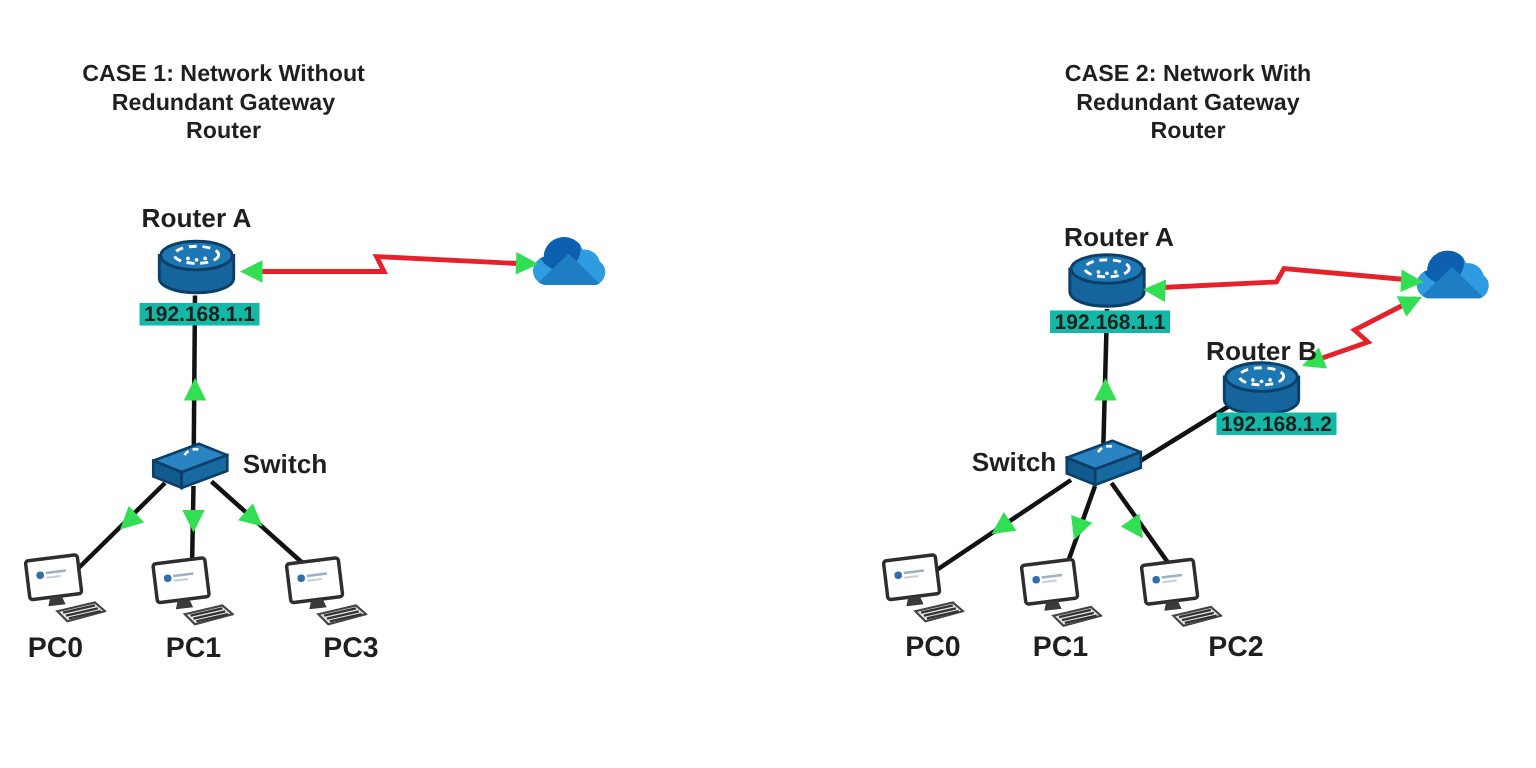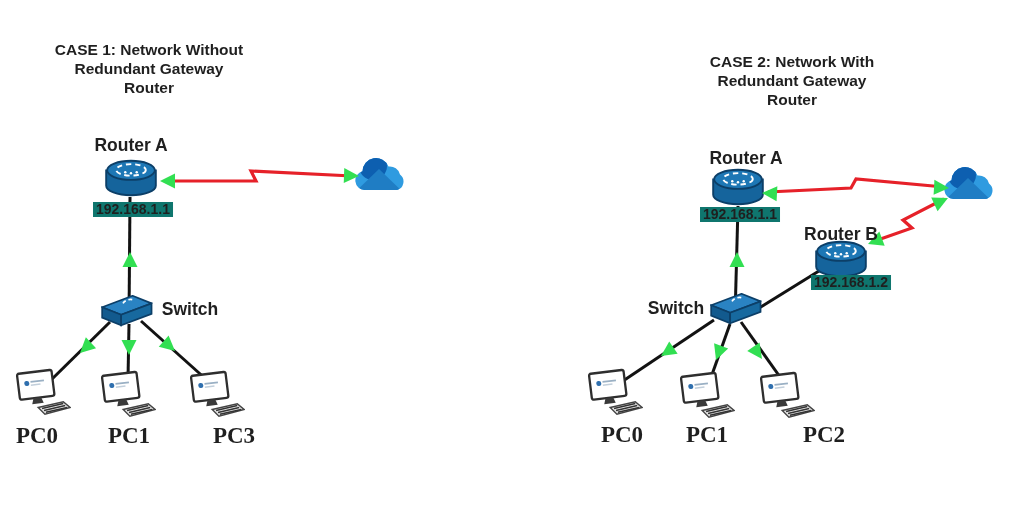--- a/index.html
+++ b/index.html
@@ -13,22 +13,22 @@
   .icon{position:absolute;}
   .lbl{
     position:absolute;transform:translateX(-50%);white-space:nowrap;
     font-weight:700;color:var(--text,#1f1f1f);line-height:1.1;
   }
   .title{
     font-size:15.5px;line-height:19px;text-align:center;white-space:pre-line;
     font-weight:700;
   }
   .node-label{font-size:17.5px;}
-  .ip-label{font-size:14px;background:#0f766e;padding:0 3px;}
-  .pc-label{font-size:23px;font-family:Liberation Serif, serif;}
+  .ip-label{font-size:14px;background:#14b8a6;padding:0 3px;}
+  .pc-label{font-size:19px;}
   line,polyline{stroke-linecap:butt;}
 </style>
 </head>
 <body>
 
 <div class="canvas">
 
   <svg class="layer" width="1024" height="512">
 
     <g style="stroke:var(--link-black);fill:none" stroke-width="3">
@@ -249,21 +249,21 @@
   <div class="lbl title" style="left:149px;top:40px">CASE 1: Network Without
 Redundant Gateway
 Router</div>
   <div class="lbl node-label" style="left:131px;top:136px">Router A</div>
   <div class="lbl ip-label" style="left:133px;top:202px">192.168.1.1</div>
   <div class="lbl node-label" style="left:190px;top:300px">Switch</div>
   <div class="lbl pc-label" style="left:37px;top:423px">PC0</div>
   <div class="lbl pc-label" style="left:129px;top:423px">PC1</div>
   <div class="lbl pc-label" style="left:234px;top:423px">PC3</div>
 
-  <div class="lbl title" style="left:792px;top:52px">CASE 2: Network With
+  <div class="lbl title" style="left:792px;top:40px">CASE 2: Network With
 Redundant Gateway
 Router</div>
   <div class="lbl node-label" style="left:746px;top:149px">Router A</div>
   <div class="lbl ip-label" style="left:740px;top:207px">192.168.1.1</div>
   <div class="lbl node-label" style="left:841px;top:225px">Router B</div>
   <div class="lbl ip-label" style="left:851px;top:275px">192.168.1.2</div>
   <div class="lbl node-label" style="left:676px;top:299px">Switch</div>
   <div class="lbl pc-label" style="left:622px;top:422px">PC0</div>
   <div class="lbl pc-label" style="left:707px;top:422px">PC1</div>
   <div class="lbl pc-label" style="left:824px;top:422px">PC2</div>

